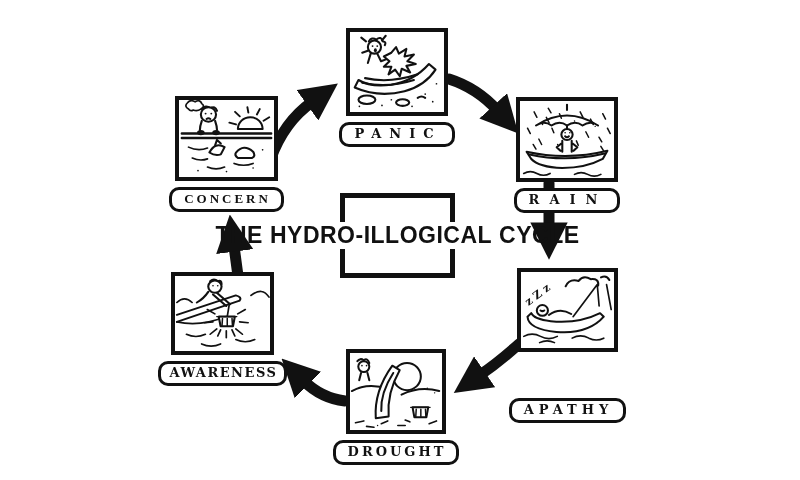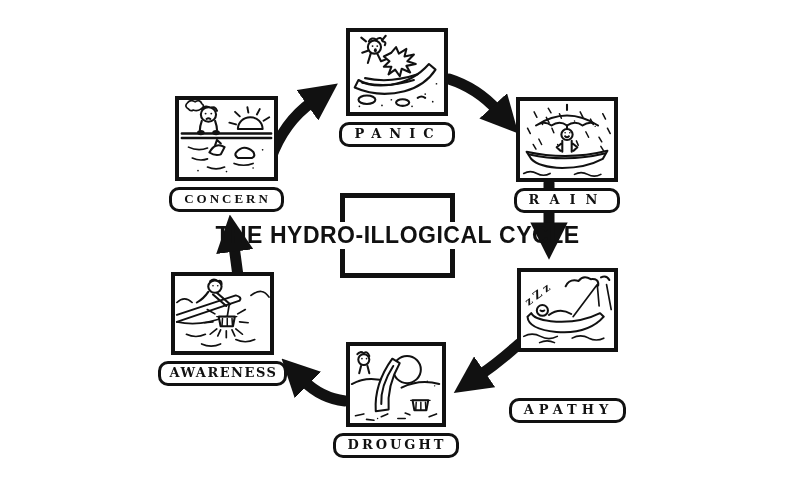--- a/index.html
+++ b/index.html
@@ -12,21 +12,21 @@
   
   .stage { position:absolute; display:flex; flex-direction:column; align-items:center; gap:6px; z-index:2; }
   .frame { width:100%; border:4px solid #111; background:#fff; box-sizing:border-box; }
   .frame svg { display:block; width:100%; height:100%; }
   .tag { border:3px solid #111; border-radius:10px; background:#fff; padding:1px 10px 2px 12px;
          font-weight:bold; font-size:13px; line-height:16px; white-space:nowrap; color:#111; }
 
   .stage-panic     { left:346px; top:28px;  width:102px; }
   .stage-rain      { left:516px; top:97px;  width:102px; }
   .stage-apathy    { left:517px; top:268px; width:101px; }
-  .stage-drought   { left:346px; top:342px; width:100px; }
+  .stage-drought   { left:346px; top:349px; width:100px; }
   .stage-awareness { left:171px; top:272px; width:103px; }
   .stage-concern   { left:175px; top:96px;  width:103px;font-family:Liberation Serif, serif; }
 
   .stage-panic     .frame { height:88px; }
   .stage-rain      .frame { height:85px; }
   .stage-apathy    .frame { height:84px; }
   .stage-drought   .frame { height:85px; }
   .stage-awareness .frame { height:83px; }
   .stage-concern   .frame { height:85px; }
 

